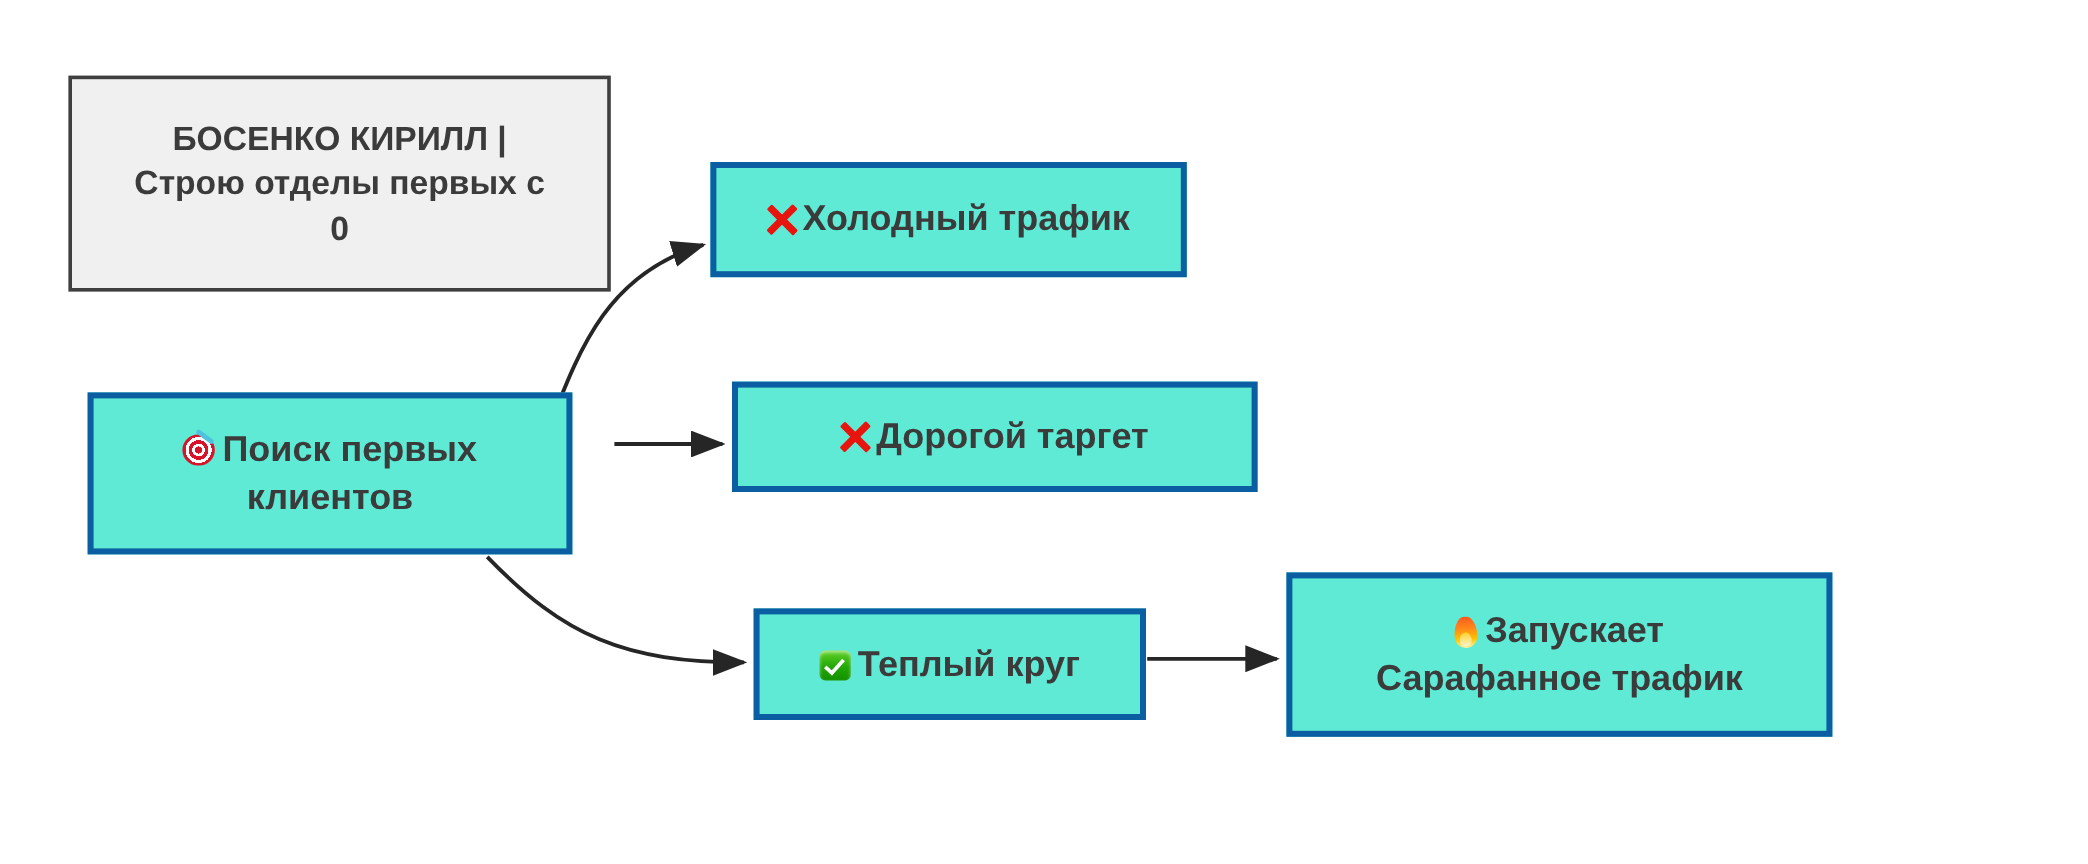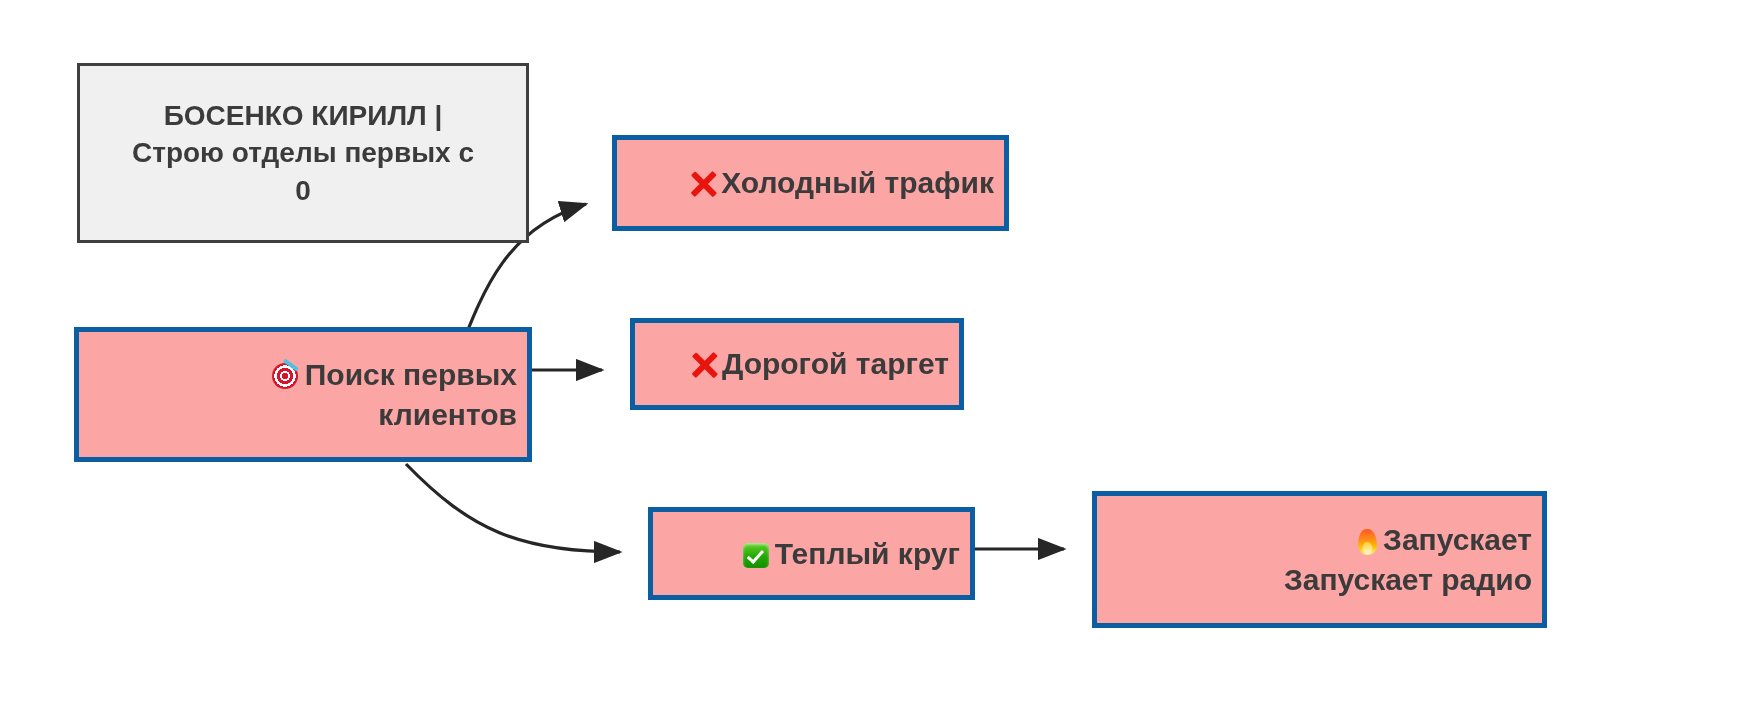--- a/index.html
+++ b/index.html
@@ -30,34 +30,32 @@
   .node {
     position: absolute;
     box-sizing: border-box;
     display: flex;
     align-items: center;
     justify-content: center;
     text-align: center;
     line-height: 1.33;
     color: #3b3b3b;
     z-index: 3;
-    margin-left: 20px;
   }
   .node-root {
     background: #f0f0f0;
     border: 3px solid #3f3f3f;
     font-weight: bold;
     font-size: 28px;
   }
   .node-blue {
-    background: #fca5a5;
+    background: #5eead4;
     border: 5px solid #0b5ea2;
     font-size: 30px;
     font-weight: 600;
-    text-align: right;
   }
   .node-inner {
     padding: 0 10px;
     width: 100%;
   }
   .mark-x {
     display: inline-block;
     position: relative;
     width: 0.82em;
     height: 0.82em;
@@ -177,49 +175,49 @@
   </svg>
 
   <div class="node node-root" style="left:57px; top:63px; width:452px; height:180px;">
     <div class="node-inner">
       <div>БОСЕНКО КИРИЛЛ |</div>
       <div>Строю отделы первых с</div>
       <div>0</div>
     </div>
   </div>
 
-  <div class="node node-blue" style="left:54px; top:327px; width:458px; height:135px;">
+  <div class="node node-blue" style="left:73px; top:327px; width:404px; height:135px;">
     <div class="node-inner">
       <div>
         <span class="mark-target"></span><span>Поиск первых</span>
       </div>
       <div>клиентов</div>
     </div>
   </div>
 
   <div class="node node-blue" style="left:592px; top:135px; width:397px; height:96px;">
     <div class="node-inner">
       <span class="mark-x"></span><span>Холодный трафик</span>
     </div>
   </div>
 
-  <div class="node node-blue" style="left:610px; top:318px; width:334px; height:92px;">
+  <div class="node node-blue" style="left:610px; top:318px; width:438px; height:92px;">
     <div class="node-inner">
       <span class="mark-x"></span><span>Дорогой таргет</span>
     </div>
   </div>
 
   <div class="node node-blue" style="left:628px; top:507px; width:327px; height:93px;">
     <div class="node-inner">
       <span class="mark-check"></span><span>Теплый круг</span>
     </div>
   </div>
 
-  <div class="node node-blue" style="left:1072px; top:491px; width:455px; height:137px;">
+  <div class="node node-blue" style="left:1072px; top:477px; width:455px; height:137px;">
     <div class="node-inner">
       <div>
         <span class="mark-fire"></span><span>Запускает</span>
       </div>
-      <div>Запускает радио</div>
+      <div>Сарафанное трафик</div>
     </div>
   </div>
 
 </div>
 
 </body></html>

